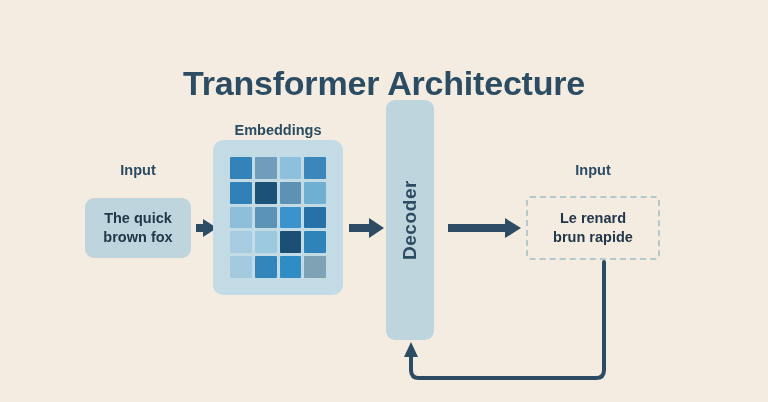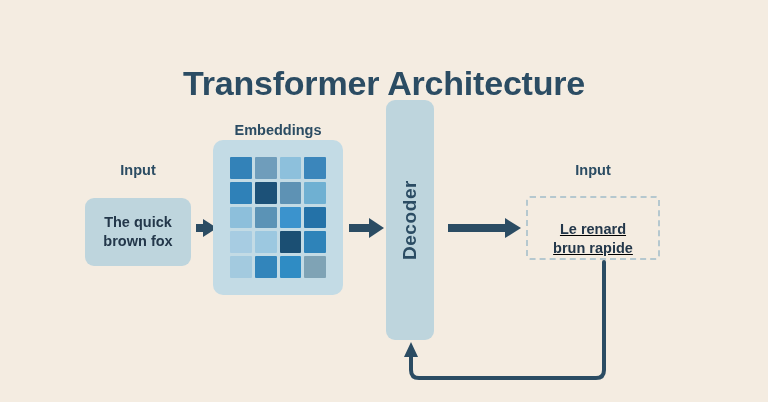--- a/index.html
+++ b/index.html
@@ -46,21 +46,21 @@
   #input-caption     { left: 85px;  top: 162px; width: 106px; }
   #embeddings-caption{ left: 213px; top: 122px; width: 130px; }
   #output-caption    { left: 528px; top: 162px; width: 130px; }
 
   
   #input-box {
     position: absolute;
     left: 85px;
     top: 198px;
     width: 106px;
-    height: 68px;
+    height: 60px;
     background: #bed5dd;
     border-radius: 9px;
     display: flex;
     align-items: center;
     justify-content: center;
   }
   #input-box .box-text {
     font-size: 14.5px;
     font-weight: bold;
     line-height: 19px;
@@ -123,23 +123,22 @@
     position: absolute;
     left: 526px;
     top: 196px;
     width: 134px;
     height: 64px;
     background: transparent;
     border: 2px dashed #b5c8cf;
     border-radius: 4px;
     box-sizing: border-box;
     display: flex;
-    align-items: flex-end;
+    align-items: center;
     justify-content: center;
-    text-decoration: underline;
   }
   #output-box .box-text {
     font-size: 14.5px;
     font-weight: bold;
     line-height: 19px;
     color: #23374a;
     text-align: center;
     white-space: pre-line;
   }
 

